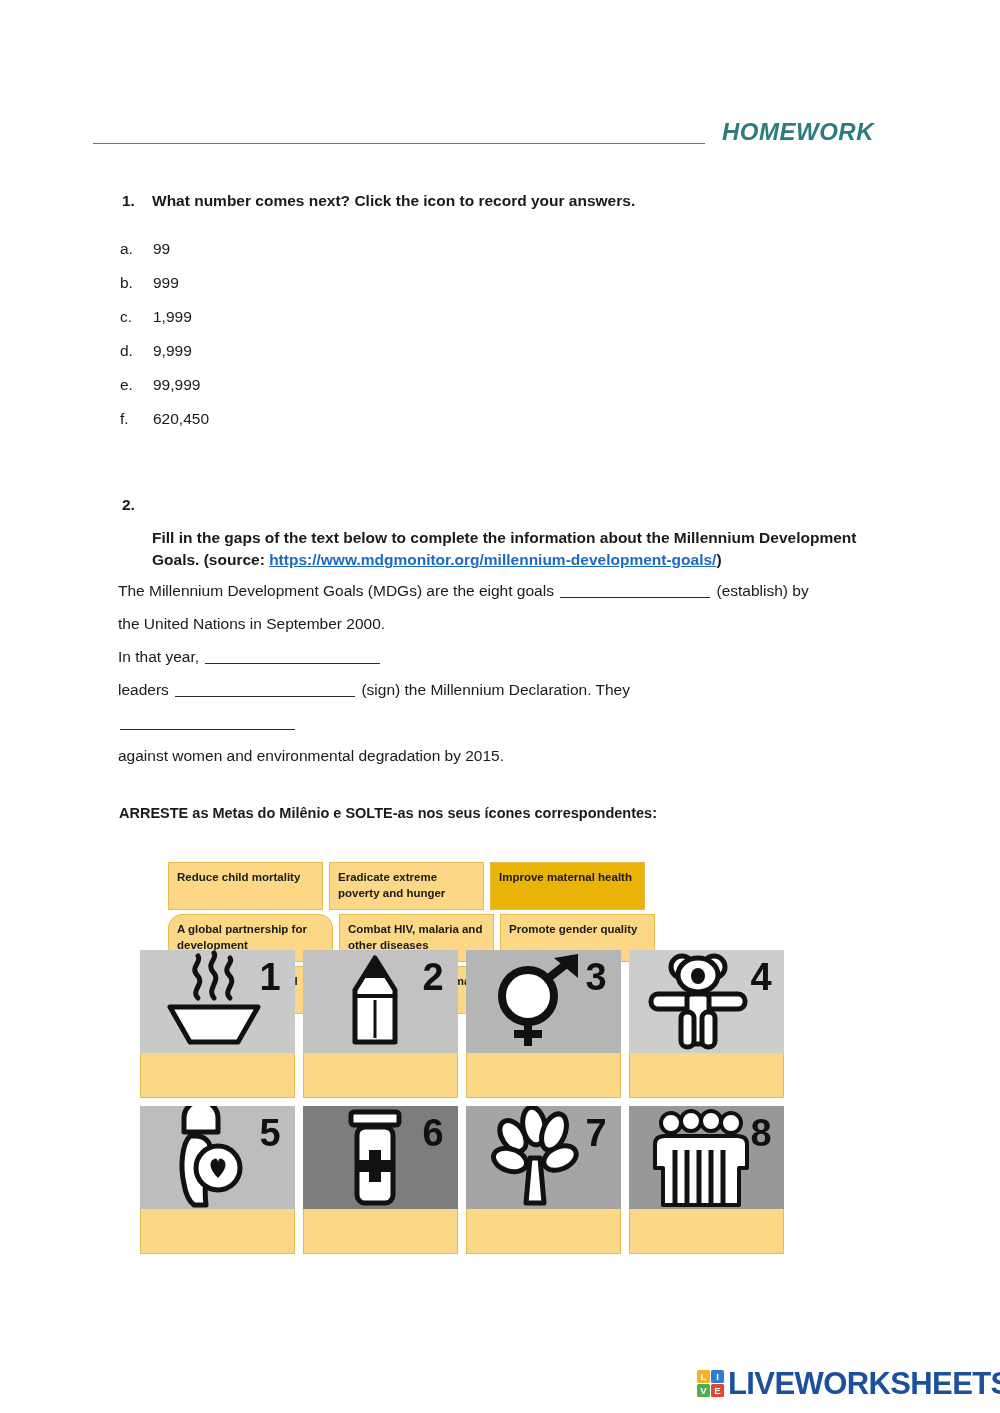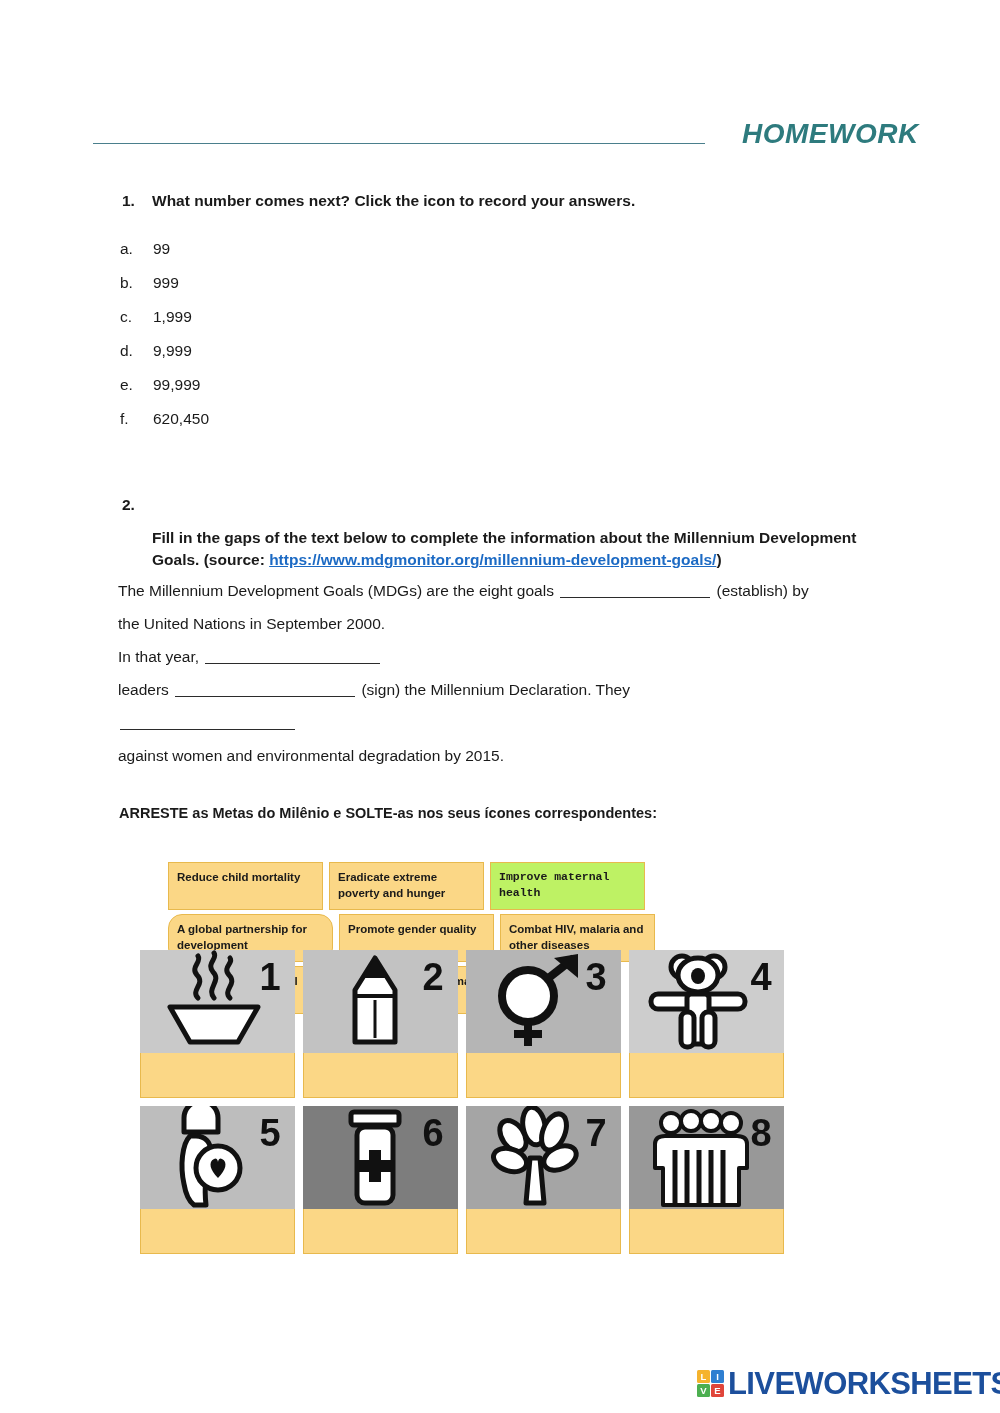--- a/index.html
+++ b/index.html
@@ -28,26 +28,25 @@
     left: 93px;
     top: 25px;
     width: 612px;
     height: 1px;
     background: #4a7f8c;
   }
   .header-title {
     position: absolute;
     left: 722px;
     top: 0px;
-    font-size: 28px;
+    font-size: 24px;
     font-weight: bold;
     font-style: italic;
     letter-spacing: 0.5px;
     color: #2e7b7e;
-    margin-left: 20px;
   }
 
   .q-block { position: absolute; }
 
   .q-line {
     display: flex;
     align-items: flex-start;
     font-size: 15.5px;
     font-weight: bold;
     line-height: 1.42;
@@ -269,24 +268,24 @@
   <div class="gf-line">
     <span>against women and environmental degradation by 2015.</span>
   </div>
 </div>
 
 <div class="q-block" id="drag-instruction">ARRESTE as Metas do Milênio e SOLTE-as nos seus ícones correspondentes:</div>
 
 <div id="goal-tiles">
   <div class="goal-tile" style="background: rgb(251, 215, 134); border-color: rgb(232, 185, 77);">Reduce child mortality</div>
   <div class="goal-tile" style="background: rgb(251, 215, 134); border-color: rgb(232, 185, 77);">Eradicate extreme poverty and hunger</div>
-  <div class="goal-tile" style="background: #bef264; border-color: rgb(232, 185, 77); font-family: Liberation Mono, monospace;">Improve maternal health</div>
+  <div class="goal-tile" style="background: #eab308; border-color: rgb(232, 185, 77);">Improve maternal health</div>
   <div class="goal-tile wide" style="background: rgb(251, 215, 134); border-color: rgb(232, 185, 77); border-radius: 14px;">A global partnership for development</div>
+  <div class="goal-tile" style="background: rgb(251, 215, 134); border-color: rgb(232, 185, 77);">Combat HIV, malaria and other diseases</div>
   <div class="goal-tile" style="background: rgb(251, 215, 134); border-color: rgb(232, 185, 77);">Promote gender quality</div>
-  <div class="goal-tile" style="background: rgb(251, 215, 134); border-color: rgb(232, 185, 77);">Combat HIV, malaria and other diseases</div>
   <div class="goal-tile" style="background: rgb(251, 215, 134); border-color: rgb(232, 185, 77);">Ensure environmental sustainability</div>
   <div class="goal-tile wide" style="background: rgb(251, 215, 134); border-color: rgb(232, 185, 77);">Achieve universal primary education</div>
 </div>
 
 <div id="icon-grid">
 
   <div class="icon-row">
 
     <div class="icon-cell">
       <div class="icon-art">

